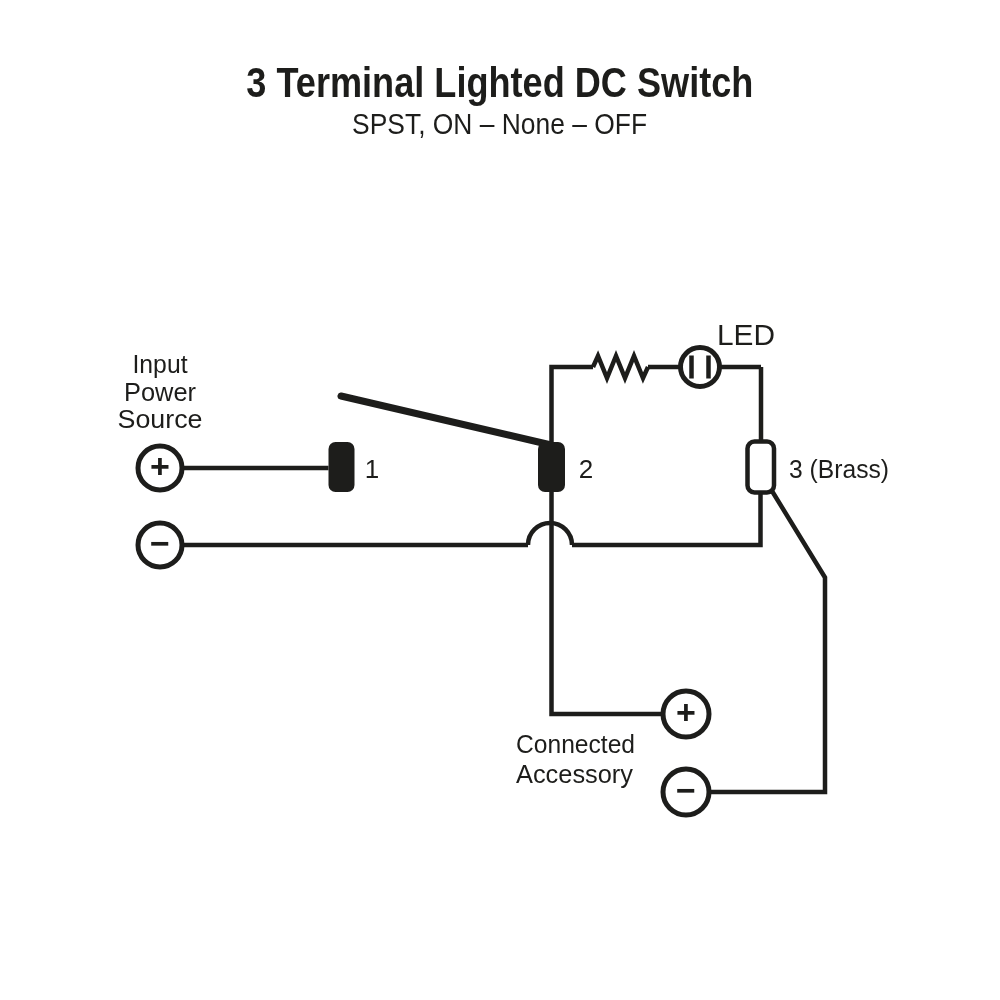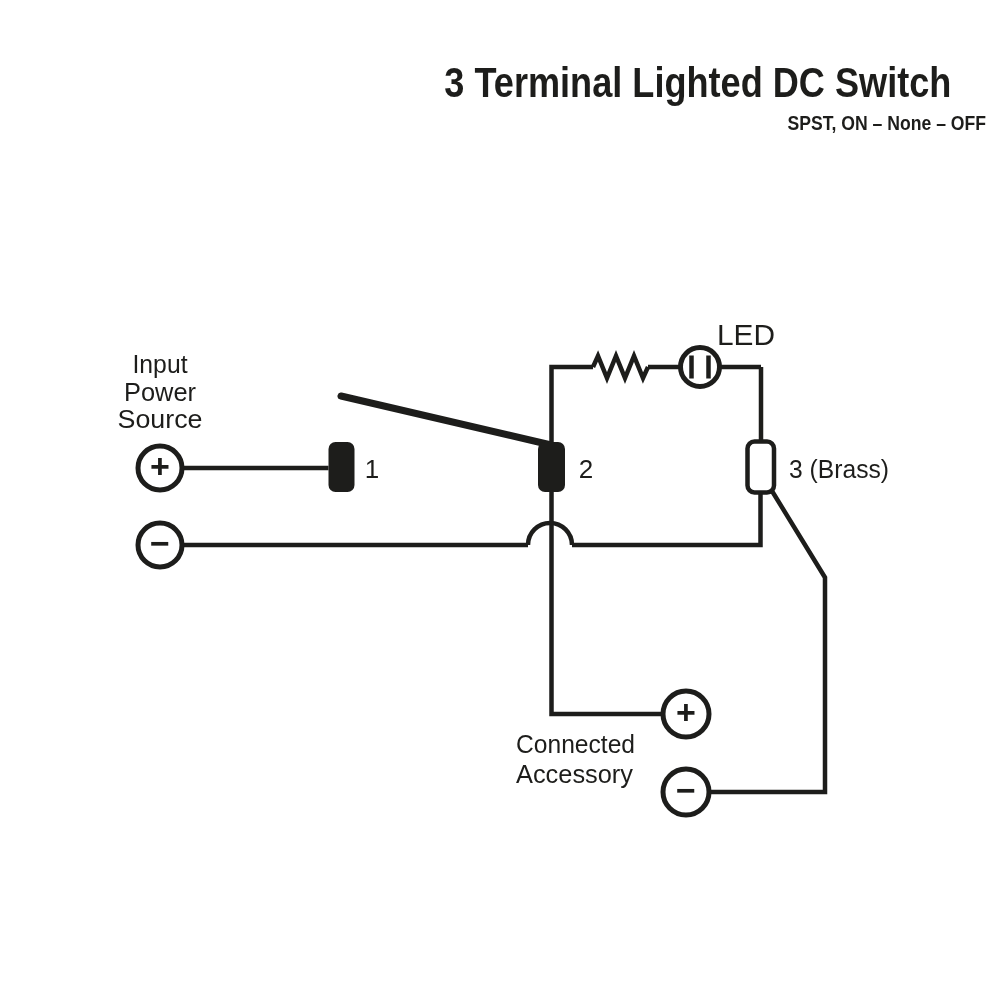--- a/index.html
+++ b/index.html
@@ -3,24 +3,24 @@
 <meta charset="utf-8">
 <style>
   html,body{margin:0;padding:0;}
   body{
     width:1000px;height:1000px;background:#ffffff;
     font-family:"Liberation Sans", sans-serif;
     position:relative;overflow:hidden;
     -webkit-font-smoothing:antialiased;
   }
   .stage{position:absolute;inset:0;width:1000px;height:1000px;}
-  .header{position:absolute;top:56px;left:0;width:1000px;text-align:right;color:#1d1d1b;}
+  .header{position:absolute;top:56px;left:0;width:1000px;text-align:center;color:#1d1d1b;}
   .title{font-size:43px;font-weight:700;line-height:52px;white-space:nowrap;}
   .title .sq{display:inline-block;transform:scaleX(0.84);transform-origin:50% 50%;}
-  .subtitle{font-size:20px;font-weight:700;line-height:31px;white-space:nowrap;}
+  .subtitle{font-size:30px;font-weight:400;line-height:31px;white-space:nowrap;}
   .subtitle .sq{display:inline-block;transform:scaleX(0.88);transform-origin:50% 50%;}
   svg{position:absolute;top:0;left:0;}
   .wire{fill:none;stroke:#1d1d1b;stroke-width:4.5;}
   .lever{fill:none;stroke:#1d1d1b;stroke-width:7;stroke-linecap:round;}
   .term-black{fill:#1d1d1b;stroke:none;}
   .term-brass{fill:#ffffff;stroke:#1d1d1b;stroke-width:4.5;}
   .node{fill:#ffffff;stroke:#1d1d1b;stroke-width:5;}
   .lbl{font-family:"Liberation Sans", sans-serif;fill:#1d1d1b;font-size:26px;font-weight:400;}
   .lbl-big{font-size:29px;}
   .sym{font-family:"Liberation Sans", sans-serif;fill:#1d1d1b;font-size:34px;font-weight:700;text-anchor:middle;}

